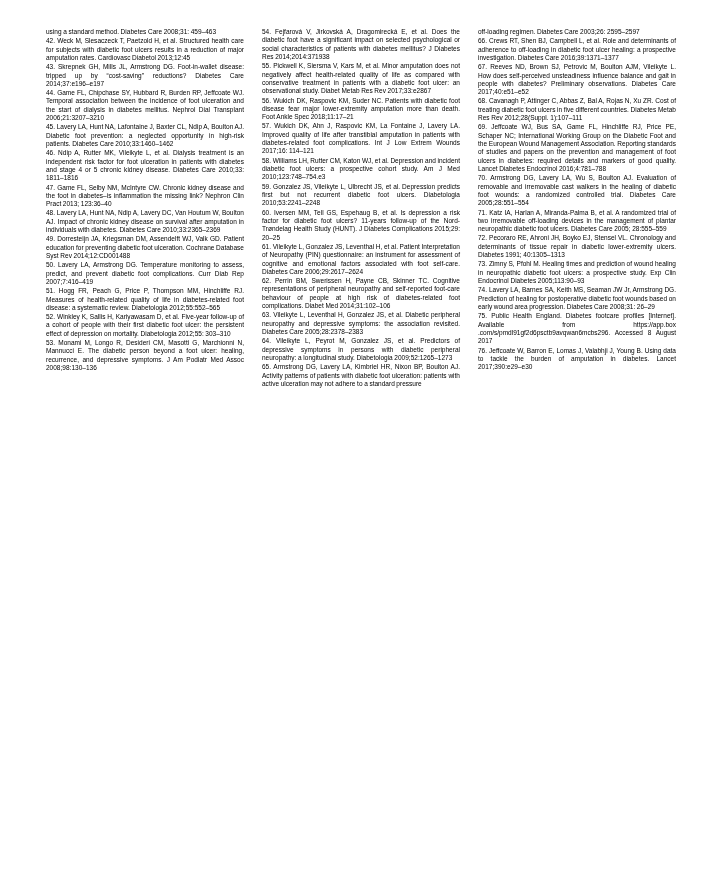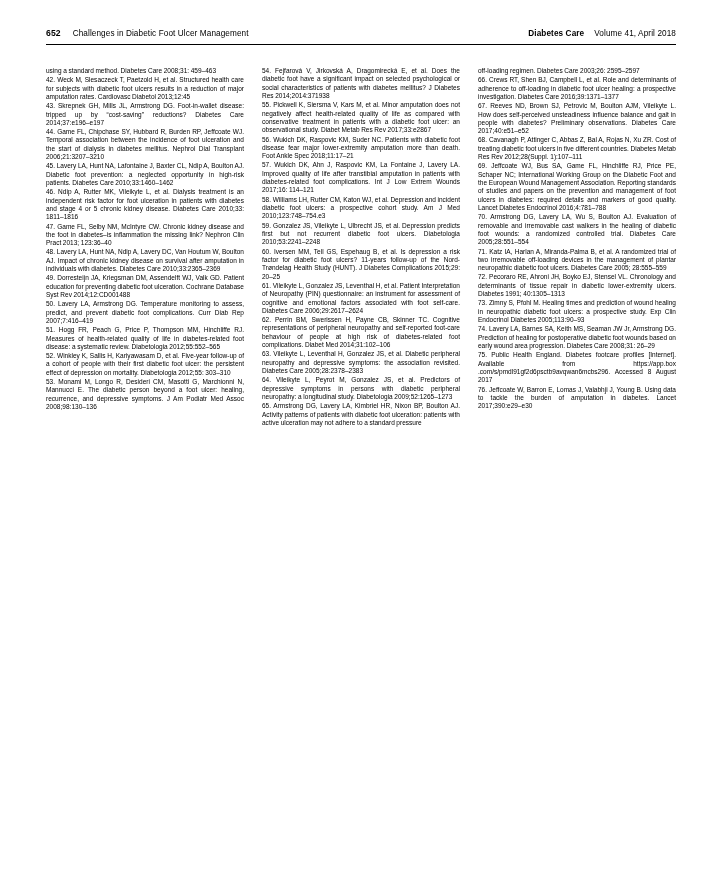--- a/index.html
+++ b/index.html
@@ -69,27 +69,20 @@
   .col .ref {
     word-spacing: -0.2px;
     letter-spacing: 0.01px;
   }
 </style>
 </head>
 <body>
 
 <div class="page">
 
-  <div class="runhead">
-    <span class="folio">652</span>
-    <span class="left-title">Challenges in Diabetic Foot Ulcer Management</span>
-    <span class="spacer"></span>
-    <span class="journal">Diabetes Care</span>
-    <span class="issue">Volume 41, April 2018</span>
-  </div>
 
   <div class="cols">
     <div class="col">
         <p class="ref">using a standard method. Diabetes Care 2008;31: 459–463</p>
         <p class="ref">42. Weck M, Slesaczeck T, Paetzold H, et al. Structured health care for subjects with diabetic foot ulcers results in a reduction of major amputation rates. Cardiovasc Diabetol 2013;12:45</p>
         <p class="ref">43. Skrepnek GH, Mills JL, Armstrong DG. Foot-in-wallet disease: tripped up by “cost-saving” reductions? Diabetes Care 2014;37:e196–e197</p>
         <p class="ref">44. Game FL, Chipchase SY, Hubbard R, Burden RP, Jeffcoate WJ. Temporal association between the incidence of foot ulceration and the start of dialysis in diabetes mellitus. Nephrol Dial Transplant 2006;21:3207–3210</p>
         <p class="ref">45. Lavery LA, Hunt NA, Lafontaine J, Baxter CL, Ndip A, Boulton AJ. Diabetic foot prevention: a neglected opportunity in high-risk patients. Diabetes Care 2010;33:1460–1462</p>
         <p class="ref">46. Ndip A, Rutter MK, Vileikyte L, et al. Dialysis treatment is an independent risk factor for foot ulceration in patients with diabetes and stage 4 or 5 chronic kidney disease. Diabetes Care 2010;33: 1811–1816</p>
         <p class="ref">47. Game FL, Selby NM, McIntyre CW. Chronic kidney disease and the foot in diabetes–is inflammation the missing link? Nephron Clin Pract 2013; 123:36–40</p>

